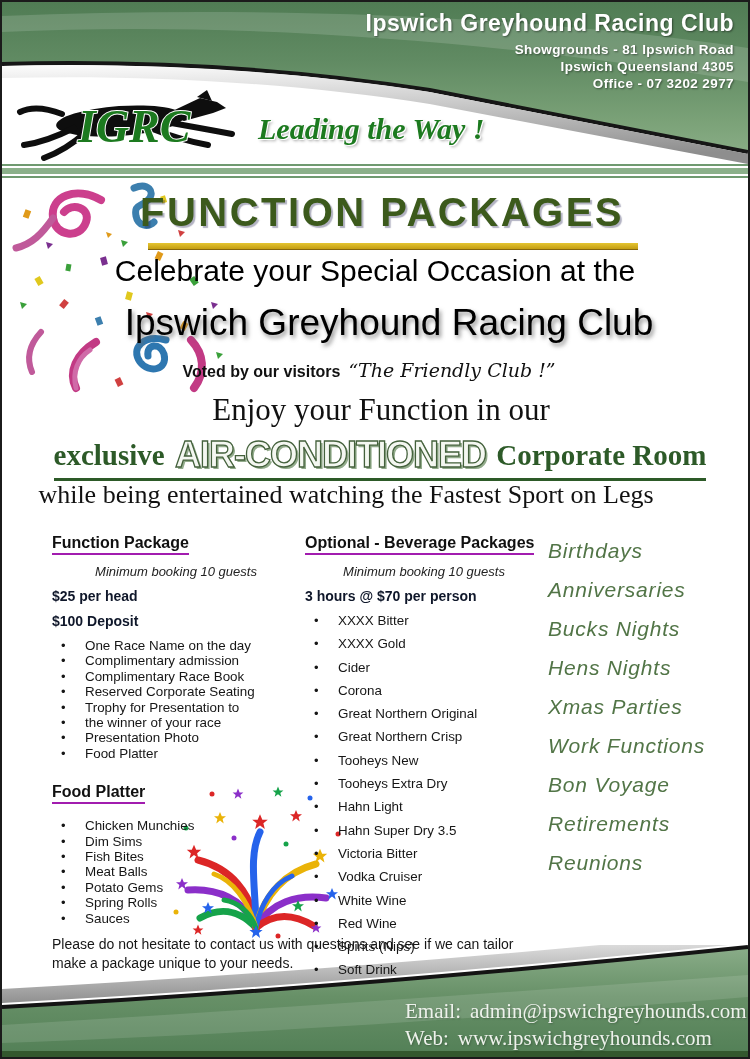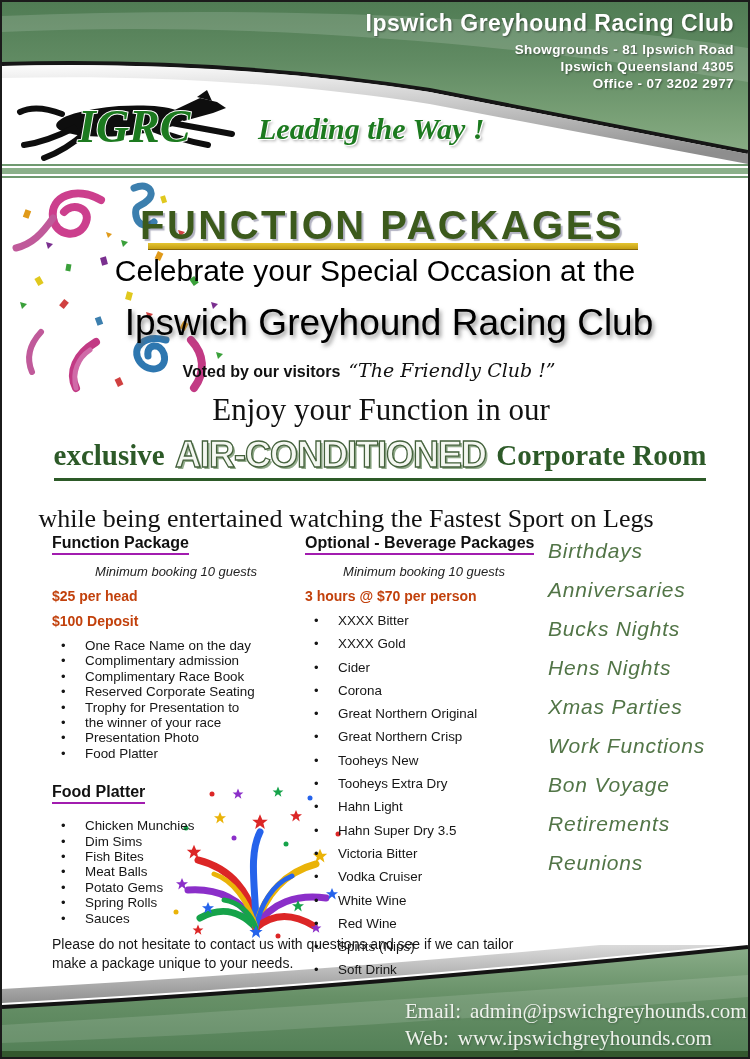--- a/index.html
+++ b/index.html
@@ -26,21 +26,21 @@
 
   .separator { left:0; top:162px; width:746px; height:14px;
     background:linear-gradient(to bottom,
       #6f9a70 0px, #6f9a70 2px, #ffffff 2px, #ffffff 4px,
       #8bb08a 4px, #8bb08a 10px, #ffffff 10px, #ffffff 12px,
       #6f9a70 12px, #6f9a70 14px); }
 
   
   #confetti-art { left:4px; top:180px; width:238px; height:218px; z-index:1; }
 
-  .hero-title { left:0; top:201px; width:730px; text-align:center; padding-left:30px;
+  .hero-title { left:0; top:188px; width:730px; text-align:center; padding-left:30px;
      font-size:40px; font-weight:bold; letter-spacing:2.5px; color:#3c5a1c;
      text-shadow:2px 2px 1px rgba(35,35,80,0.35); z-index:2; }
   .gold-bar { left:146px; top:241px; width:490px; height:7px;
      background:linear-gradient(to bottom,#e5c531,#c39d13); border-bottom:1px solid #86670c; z-index:2; }
 
   .hero-sub1 { left:0; top:252px; width:746px; text-align:center; font-size:30px; color:#000000; z-index:2; }
   .hero-club { left:0; top:300px; width:746px; text-align:center; padding-left:28px;
      font-size:37px; color:#000; text-shadow:2px 3px 4px rgba(110,110,110,0.75); z-index:2; }
   .hero-voted { left:0; top:357px; width:734px; text-align:center; color:#111; z-index:2; }
   .voted-prefix { font-size:16px; font-weight:bold; }
@@ -48,32 +48,32 @@
 
   .hero-enjoy { left:0; top:390px; width:746px; text-align:center; padding-left:12px;
      font-family:"Liberation Serif", serif; font-size:31px; color:#111; z-index:2; }
   .hero-exclusive { left:0; top:432px; width:708px; text-align:center; z-index:2;padding-left:48px; }
   .exclusive-inner { display:inline-block; border-bottom:3px solid #2d5a28; padding-bottom:2px;
      font-family:"Liberation Serif", serif; font-weight:bold; font-size:29px; color:#2d5a28; }
   .aircon { font-family:"Liberation Sans", sans-serif; font-weight:bold; font-size:36px;
      letter-spacing:-1px; color:#f4f7f1; -webkit-text-stroke:1.3px #44613c;
      text-shadow:2px 2px 0 #93ac8c; vertical-align:-2px; padding:0 3px; }
   .hero-entertained { left:0; top:478px; width:688px; text-align:center;
-     font-family:"Liberation Serif", serif; font-size:26px; color:#111; z-index:2;margin-top:24px; }
+     font-family:"Liberation Serif", serif; font-size:26px; color:#111; z-index:2; }
 
   
   .col { z-index:2; }
   #col-function { left:50px; top:532px; width:248px; }
   #col-beverage { left:303px; top:532px; width:238px; }
   #col-occasions { left:546px; top:538px; width:196px; }
 
   .col-heading { display:inline-block; font-size:16px; font-weight:bold; color:#111;
       border-bottom:2px solid #a21caf; padding-bottom:1px; margin-bottom:9px; }
   .col-min { font-style:italic; font-size:13px; color:#222; margin-bottom:9px;text-align:center; }
-  .col-price { font-size:14px; font-weight:bold; color:#c2410c; margin-bottom:9px; }
+  .col-price { font-size:14px; font-weight:bold; color:#0f172a; margin-bottom:9px; }
   ul.bullets { list-style:none; margin-top:5px; }
   ul.bullets li { position:relative; padding-left:33px; font-size:13.4px; line-height:15.4px; color:#161616; }
   ul.bullets li::before { content:"•"; position:absolute; left:9px; top:0; font-size:13px; }
   #col-beverage ul.bullets li { line-height:15.3px;margin-top:8px; }
   .food-heading-wrap { margin-top:22px; }
 
   .occasion { font-style:italic; font-size:21px; letter-spacing:0.8px; color:#527547;
       margin-bottom:17px; line-height:22px; }
 
   #fireworks-art { left:166px; top:776px; width:178px; height:162px; z-index:1; }

